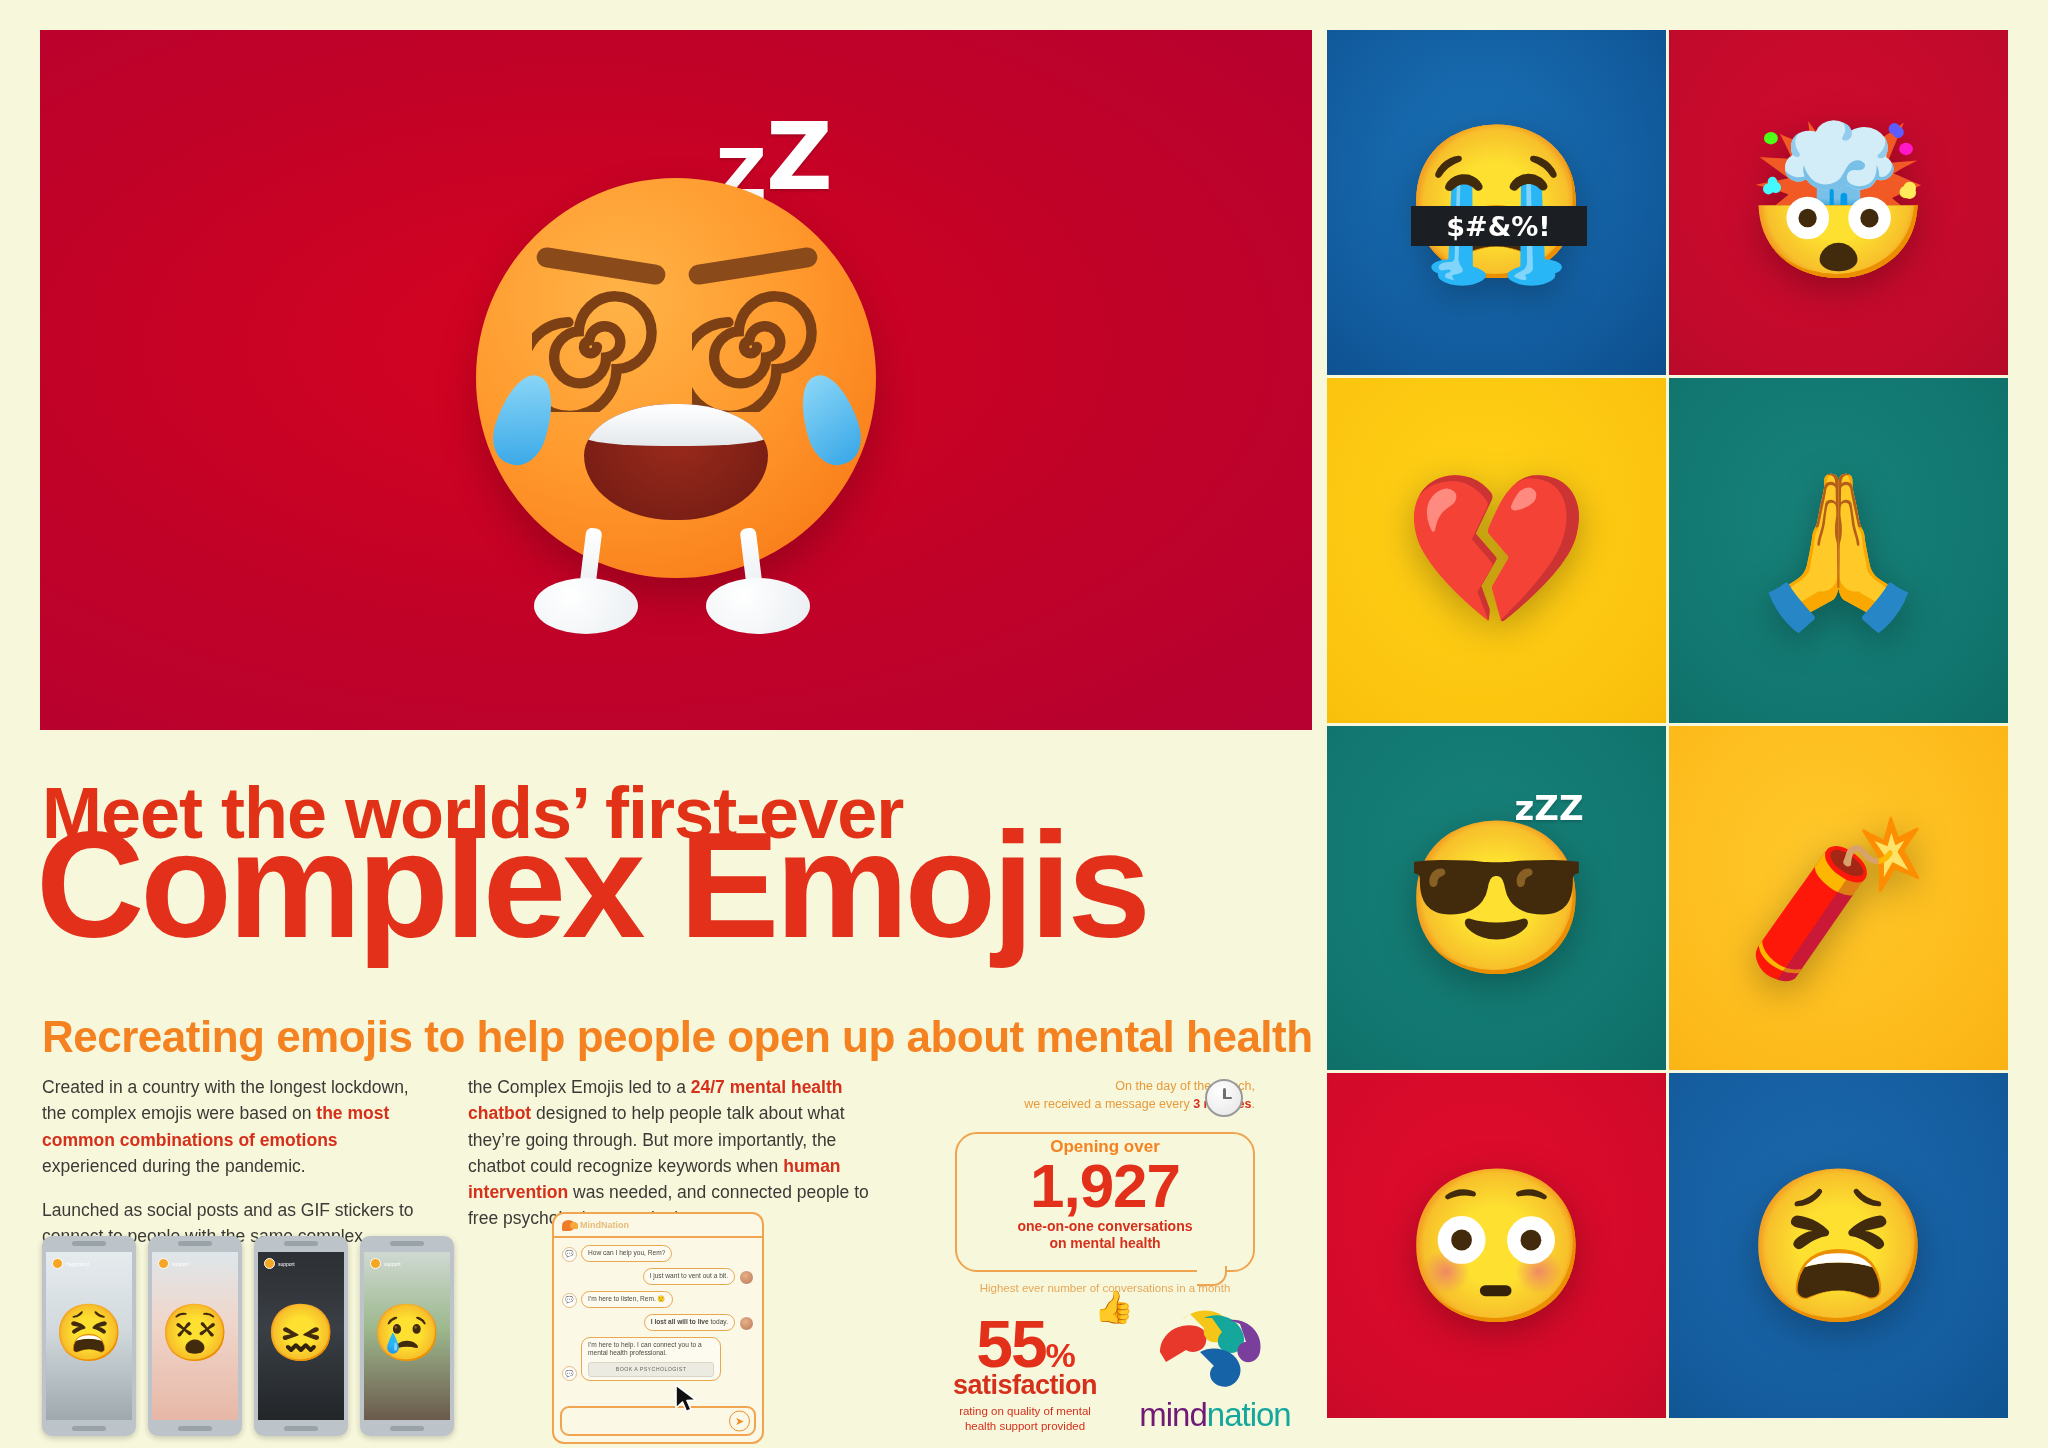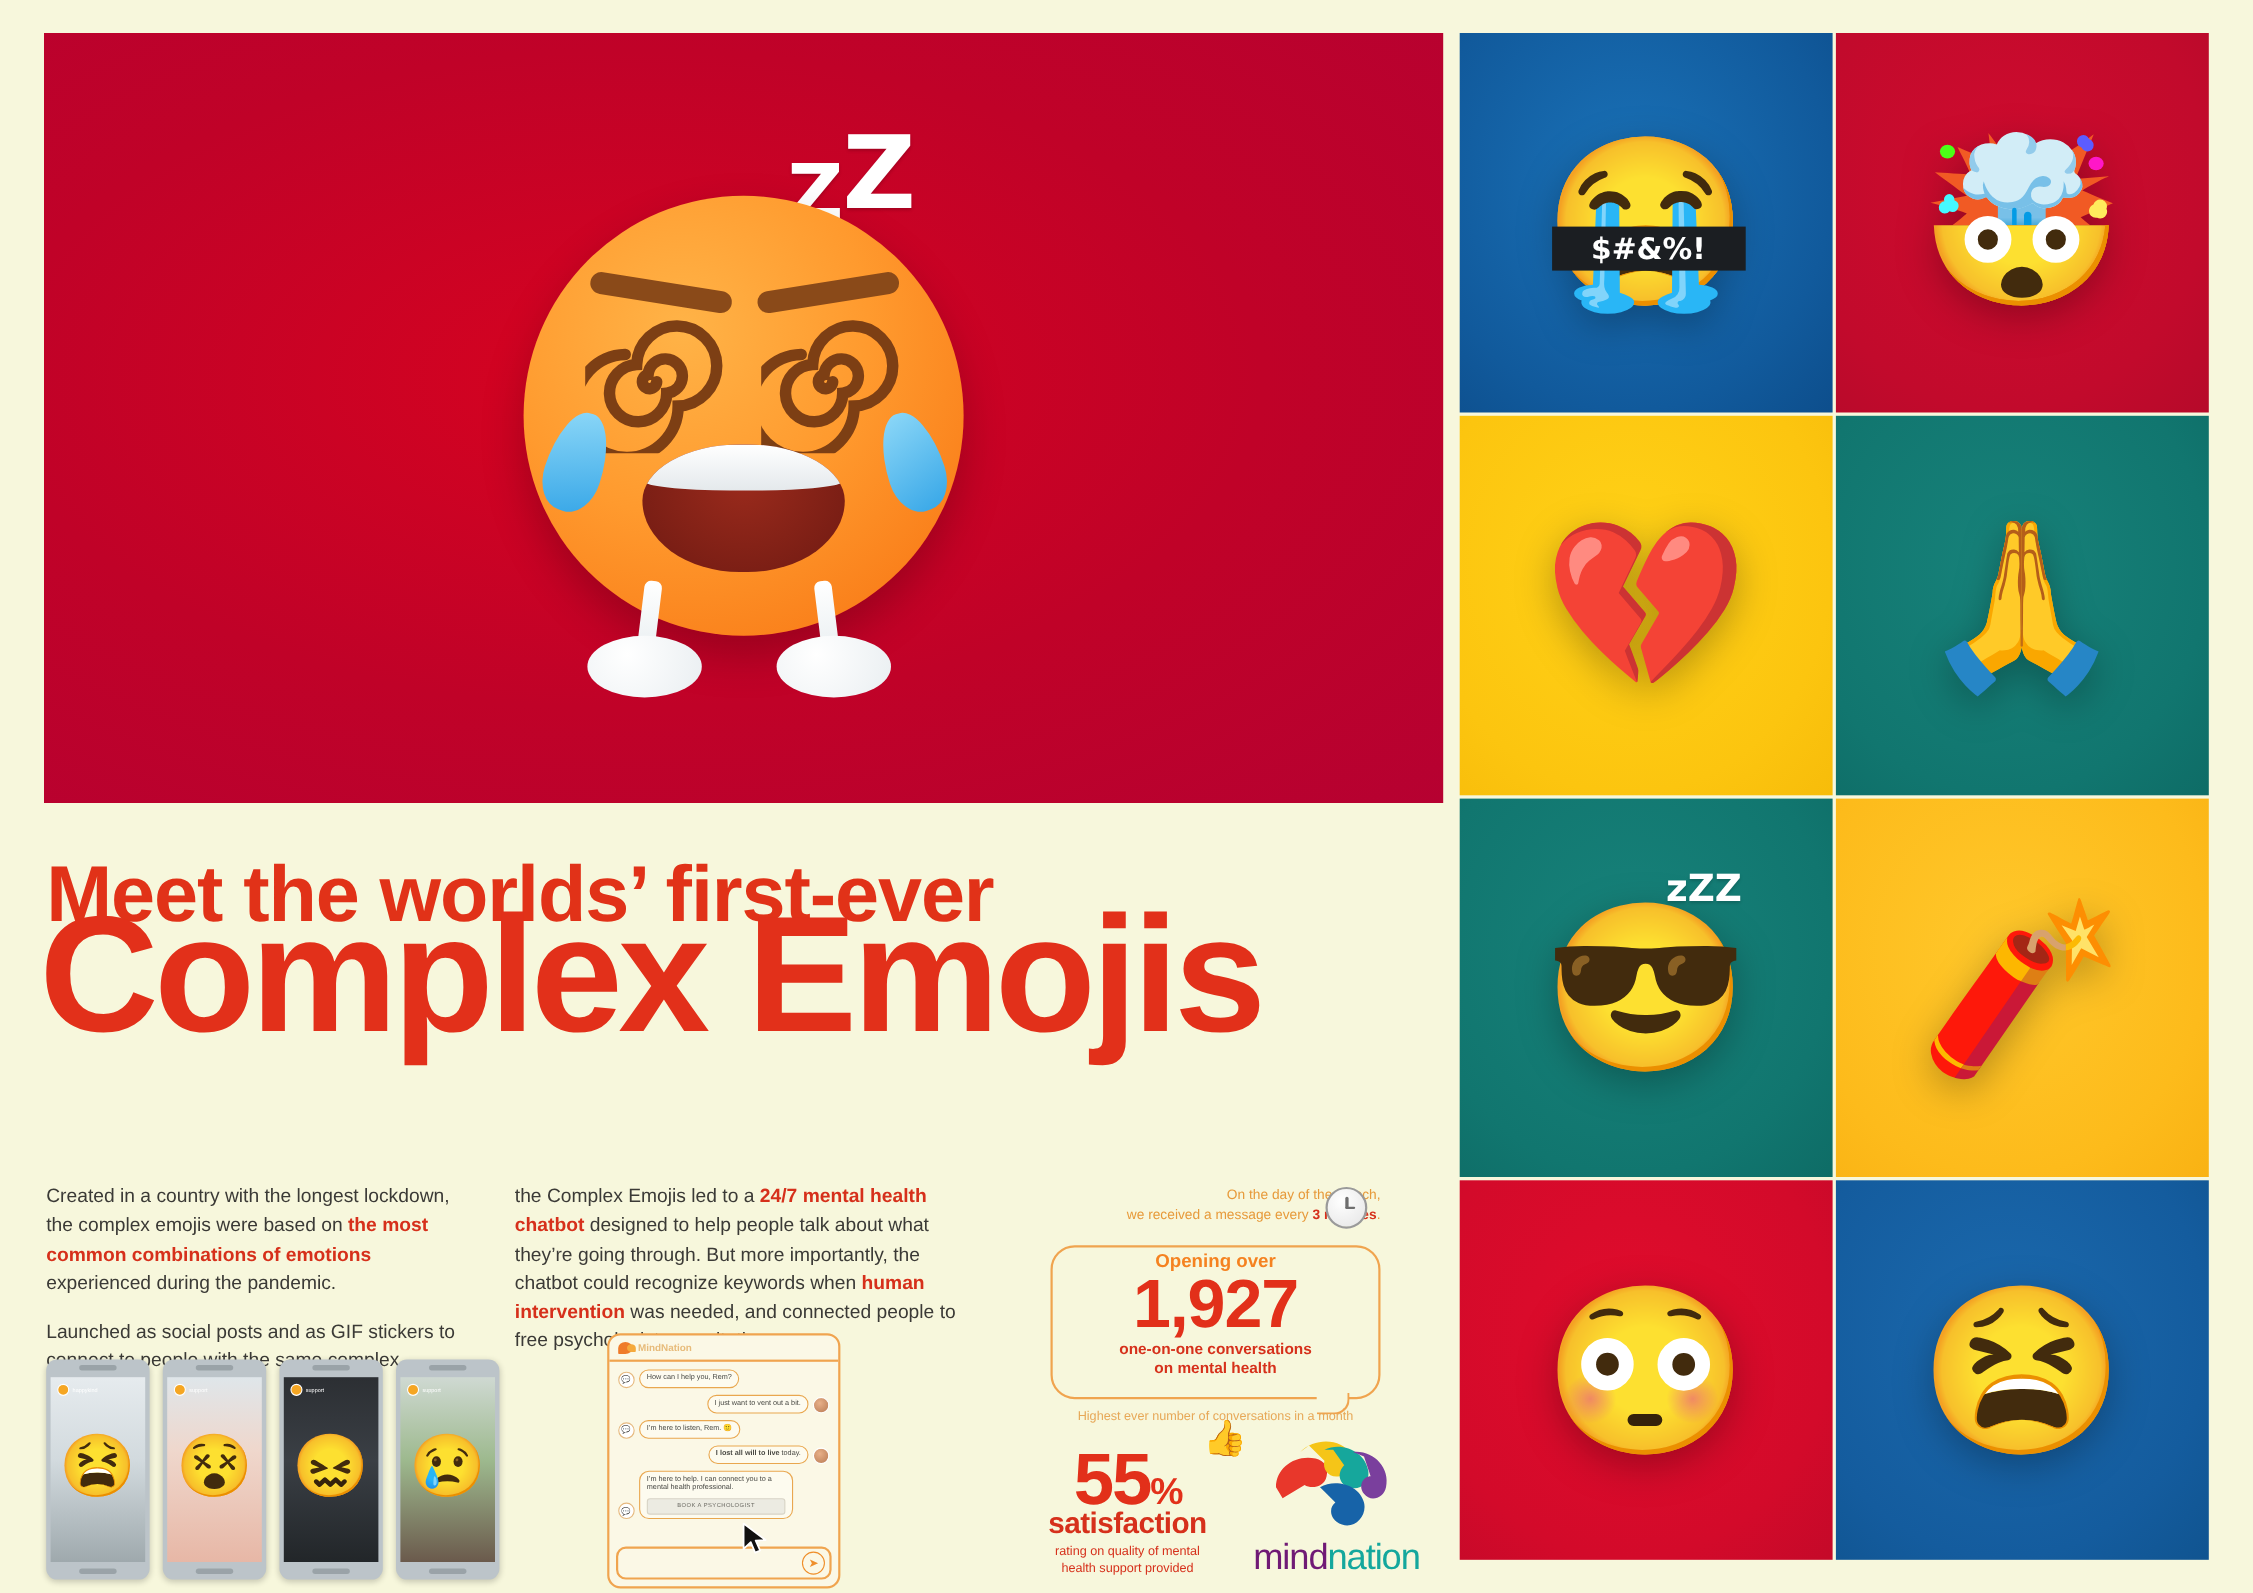--- a/index.html
+++ b/index.html
@@ -176,20 +176,21 @@
 
       <div class="steam" style="left:166px;top:408px;width:16px;height:74px;transform:rotate(7deg);border-radius:6px;"></div>
       <div class="steam" style="left:328px;top:408px;width:16px;height:74px;transform:rotate(-7deg);border-radius:6px;"></div>
       <div class="cloud" style="left:118px;top:458px;width:104px;height:56px;"></div>
       <div class="cloud" style="left:290px;top:458px;width:104px;height:56px;"></div>
     </div>
   </div>
 
   <div class="kicker">Meet the worlds’ first-ever</div>
   <div class="bigtitle">Complex Emojis</div>
+  <div class="subtitle">Recreating emojis to help people open up about mental health</div>
 
   <div class="col col-1" id="col1">
       <p><span>Created in a country with the longest lockdown, the complex emojis were based on </span><b>the most common combinations of emotions</b><span> experienced during the pandemic.</span></p>
       <p><span>Launched as social posts and as GIF stickers to connect to people with the same complex emotions,</span></p>
     </div>
   <div class="col col-2" id="col2">
       <p><span>the Complex Emojis led to a </span><b>24/7 mental health chatbot</b><span> designed to help people talk about what they’re going through. But more importantly, the chatbot could recognize keywords when </span><b>human intervention</b><span> was needed, and connected people to free psychologist consultations.</span></p>
     </div>
 
   <div class="phones" id="phones">

